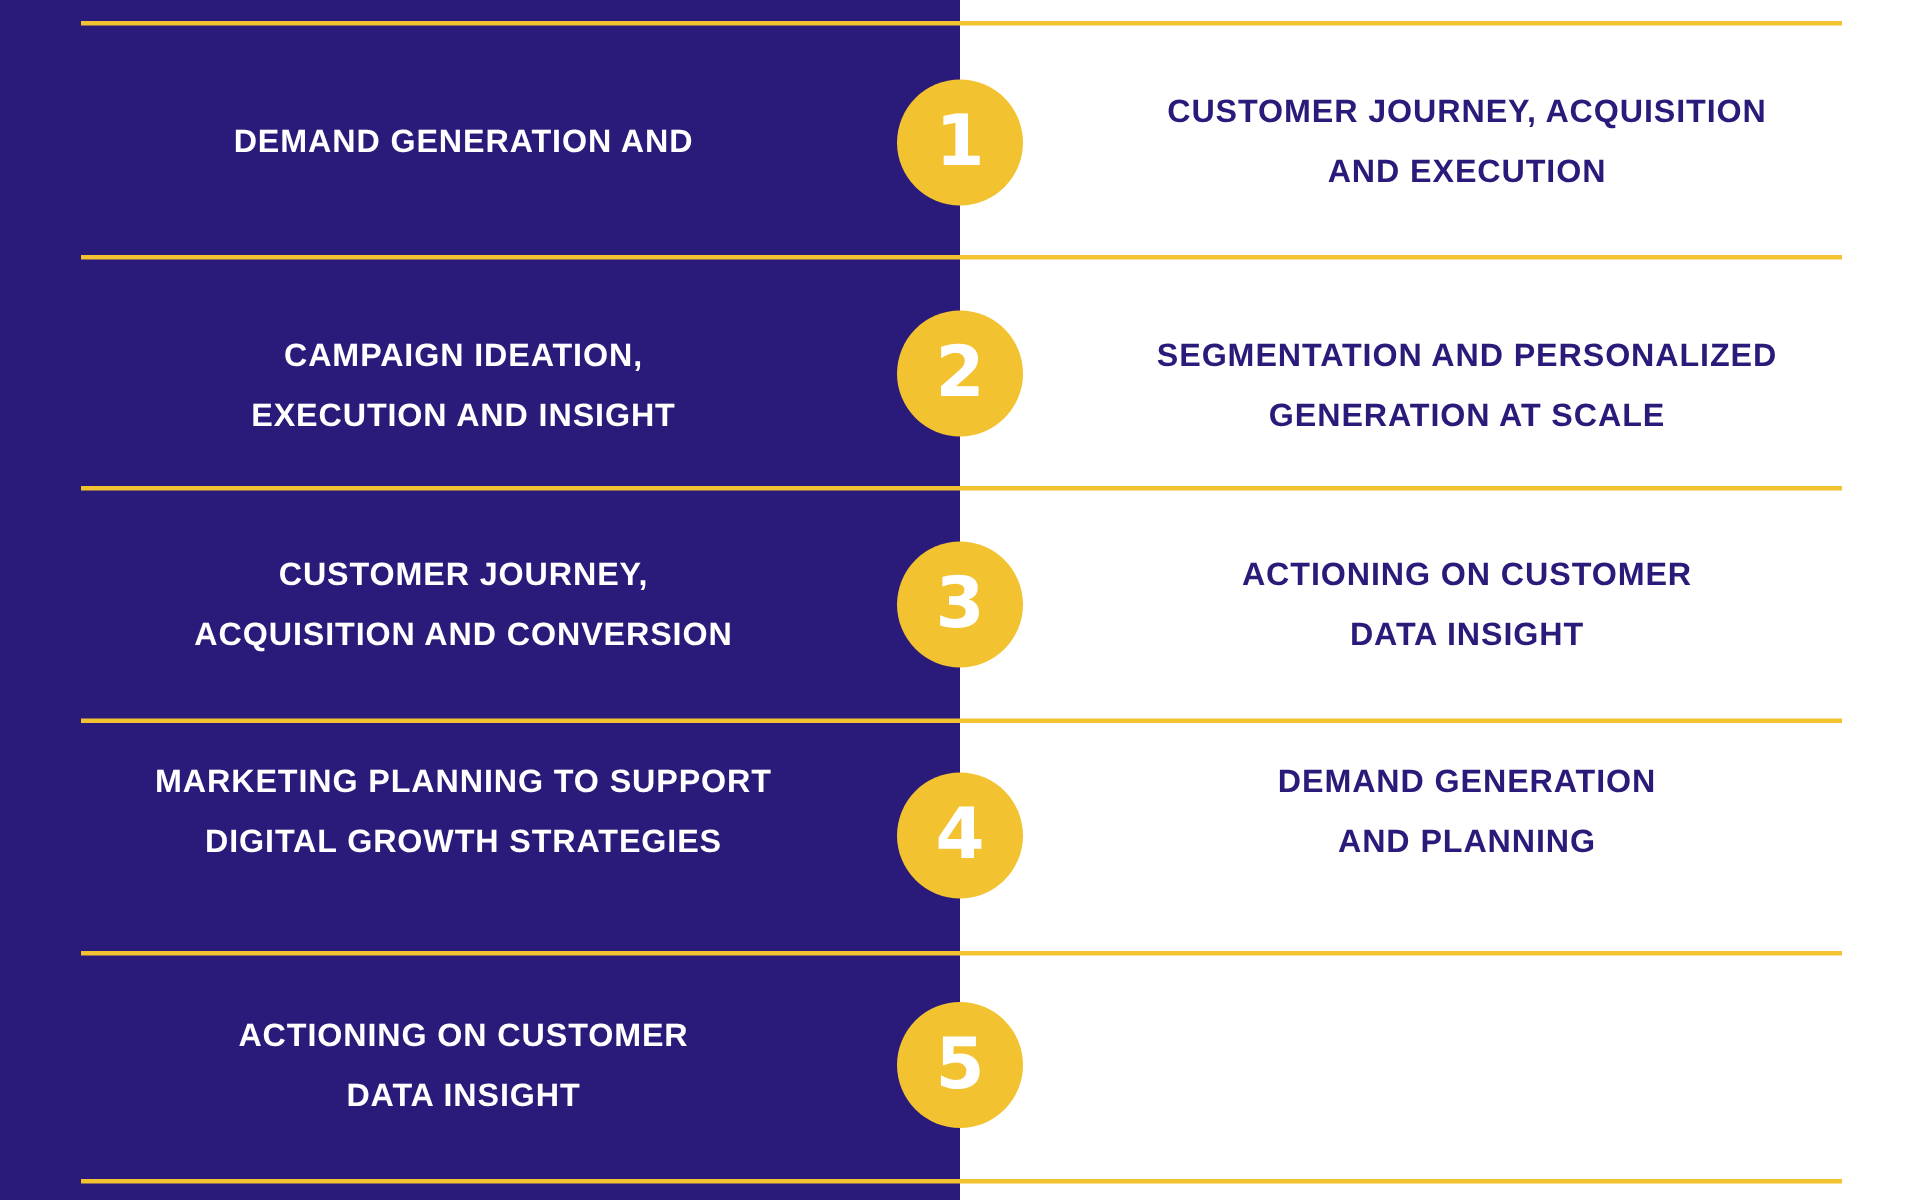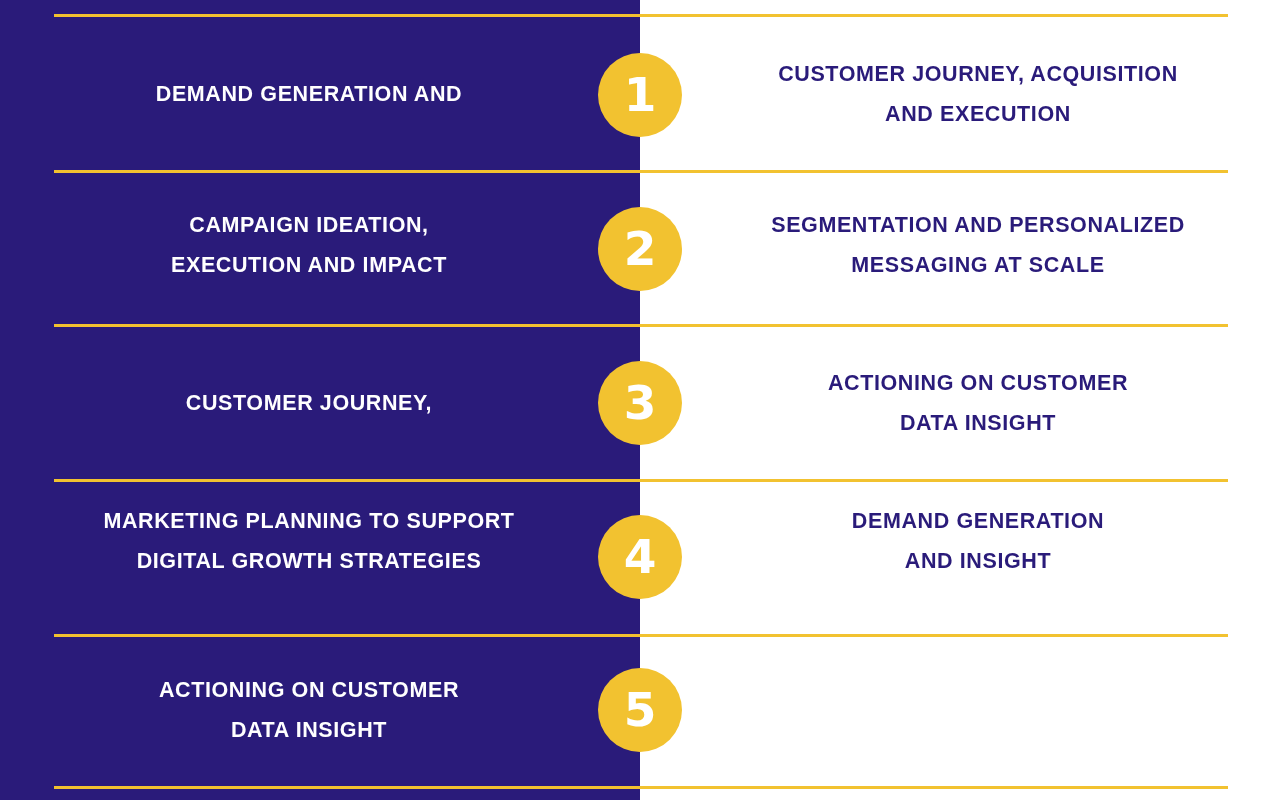--- a/index.html
+++ b/index.html
@@ -128,52 +128,53 @@
     <div class="cell cell-left">
       <span class="line">DEMAND GENERATION AND</span>
     </div>
     <div class="cell-spacer"></div>
     <div class="cell cell-right">
       <span class="line">CUSTOMER JOURNEY, ACQUISITION</span>
       <span class="line">AND EXECUTION</span>
     </div>
   </div>
 
-  <div class="row" style="top:168px;">
+  <div class="row" style="top:180px;">
     <div class="cell cell-left">
       <span class="line">CAMPAIGN IDEATION,</span>
-      <span class="line">EXECUTION AND IMPACT</span>
+      <span class="line">EXECUTION AND INSIGHT</span>
     </div>
     <div class="cell-spacer"></div>
     <div class="cell cell-right">
       <span class="line">SEGMENTATION AND PERSONALIZED</span>
-      <span class="line">MESSAGING AT SCALE</span>
+      <span class="line">GENERATION AT SCALE</span>
     </div>
   </div>
 
   <div class="row" style="top:326px;">
     <div class="cell cell-left">
       <span class="line">CUSTOMER JOURNEY,</span>
+      <span class="line">ACQUISITION AND CONVERSION</span>
     </div>
     <div class="cell-spacer"></div>
     <div class="cell cell-right">
       <span class="line">ACTIONING ON CUSTOMER</span>
       <span class="line">DATA INSIGHT</span>
     </div>
   </div>
 
   <div class="row" style="top:464px;">
     <div class="cell cell-left">
       <span class="line">MARKETING PLANNING TO SUPPORT</span>
       <span class="line">DIGITAL GROWTH STRATEGIES</span>
     </div>
     <div class="cell-spacer"></div>
     <div class="cell cell-right">
       <span class="line">DEMAND GENERATION</span>
-      <span class="line">AND INSIGHT</span>
+      <span class="line">AND PLANNING</span>
     </div>
   </div>
 
   <div class="row" style="top:633px;">
     <div class="cell cell-left">
       <span class="line">ACTIONING ON CUSTOMER</span>
       <span class="line">DATA INSIGHT</span>
     </div>
     <div class="cell-spacer"></div>
   </div>

